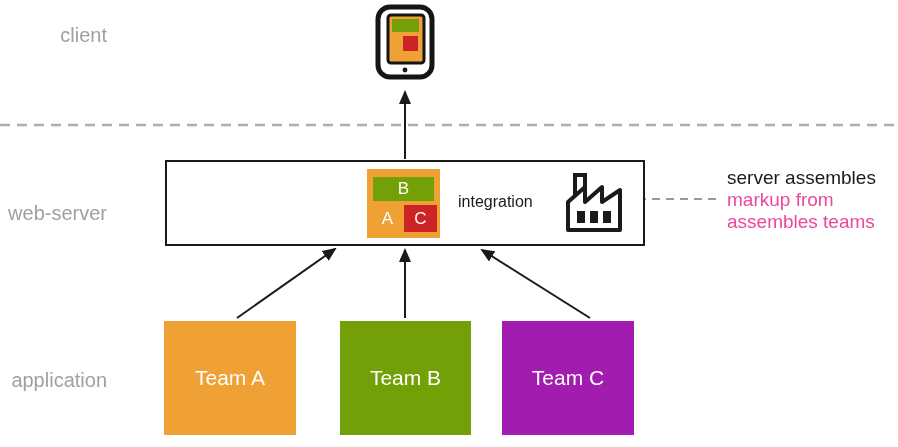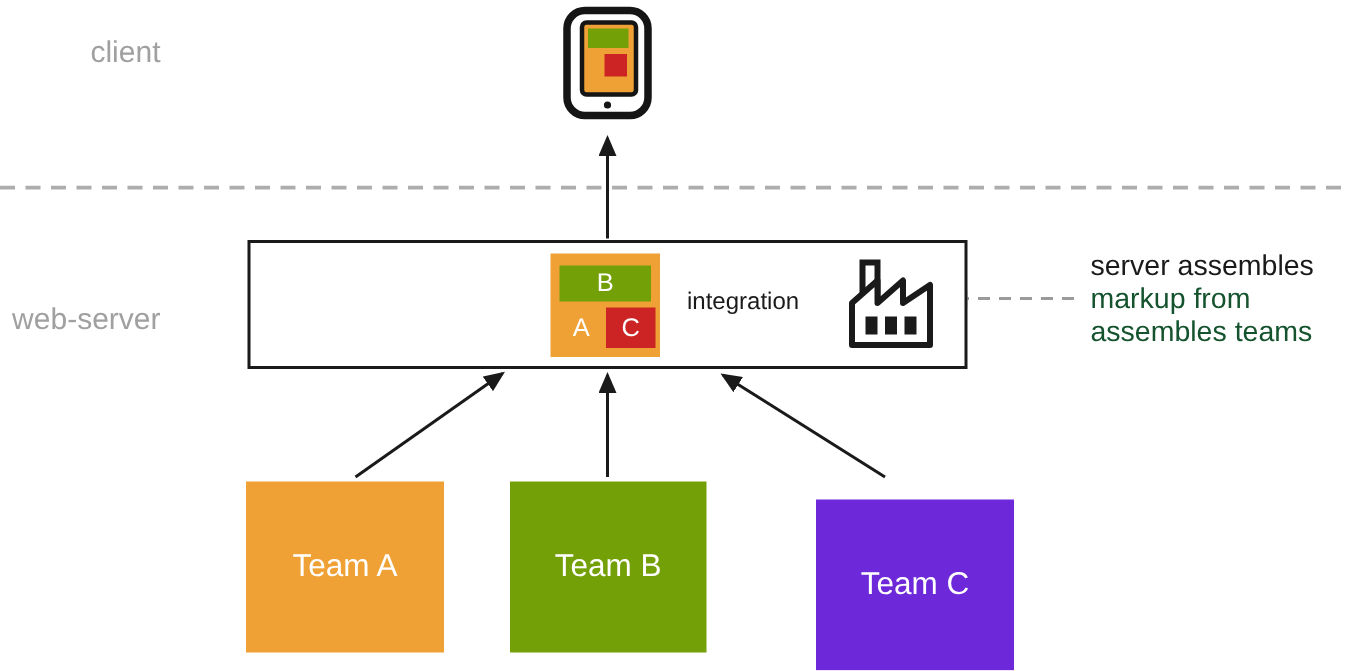--- a/index.html
+++ b/index.html
@@ -86,34 +86,34 @@
 
   
   .annotation {
     position: absolute;
     left: 727px; top: 167px;
     font-size: 19px;
     line-height: 22px;
     white-space: nowrap;
   }
   .annotation .dark { color: #1a1a1a; }
-  .annotation .muted { color: #14532d; }
+  .annotation .muted { color: #ec4899; }
 
   
   .team-box {
     position: absolute;
     top: 321px;
     width: 132px; height: 114px;
     display: flex; align-items: center; justify-content: center;
     color: #ffffff;
     font-size: 21px;
   }
   .team-a { left: 164px; background: #EFA135; }
   .team-b { left: 340px; background: #74A007; width: 131px; }
-  .team-c { left: 544px; background: #6d28d9; margin-top: 12px; }
+  .team-c { left: 502px; background: #a21caf; }
 
   .device-icon { position: absolute; left: 375px; top: 4px; }
   .factory-icon { position: absolute; left: 563px; top: 171px; }
 </style>
 </head>
 <body>
 
 <div class="canvas">
 
   <svg class="connectors" viewBox="0 0 898 447">
@@ -134,20 +134,21 @@
 
     <line x1="405" y1="318" x2="405" y2="250" stroke="#1a1a1a" stroke-width="2" marker-end="url(#ah-black)"></line>
 
     <line x1="590" y1="318" x2="482" y2="250" stroke="#1a1a1a" stroke-width="2" marker-end="url(#ah-black)"></line>
 
     <line x1="716" y1="199" x2="633" y2="199" stroke="#9a9a9a" stroke-width="2" stroke-dasharray="8 6" marker-end="url(#ah-gray)"></line>
   </svg>
 
   <div class="layer-label" style="top:24px">client</div>
   <div class="layer-label" style="top:202px">web-server</div>
+  <div class="layer-label" style="top:369px">application</div>
 
   <svg class="device-icon" width="60" height="76" viewBox="0 0 60 76">
     <rect x="3" y="3" width="54" height="70" rx="12" fill="#ffffff" stroke="#151515" stroke-width="5"></rect>
     <rect x="13" y="11" width="36" height="48" rx="3" fill="#EFA135" stroke="#151515" stroke-width="3"></rect>
     <rect x="17" y="15" width="27" height="13" fill="#74A007"></rect>
     <rect x="28" y="32" width="15" height="15" fill="#CC2424"></rect>
     <circle cx="30" cy="66" r="2.4" fill="#151515"></circle>
   </svg>
 
   <div class="server-box"></div>

